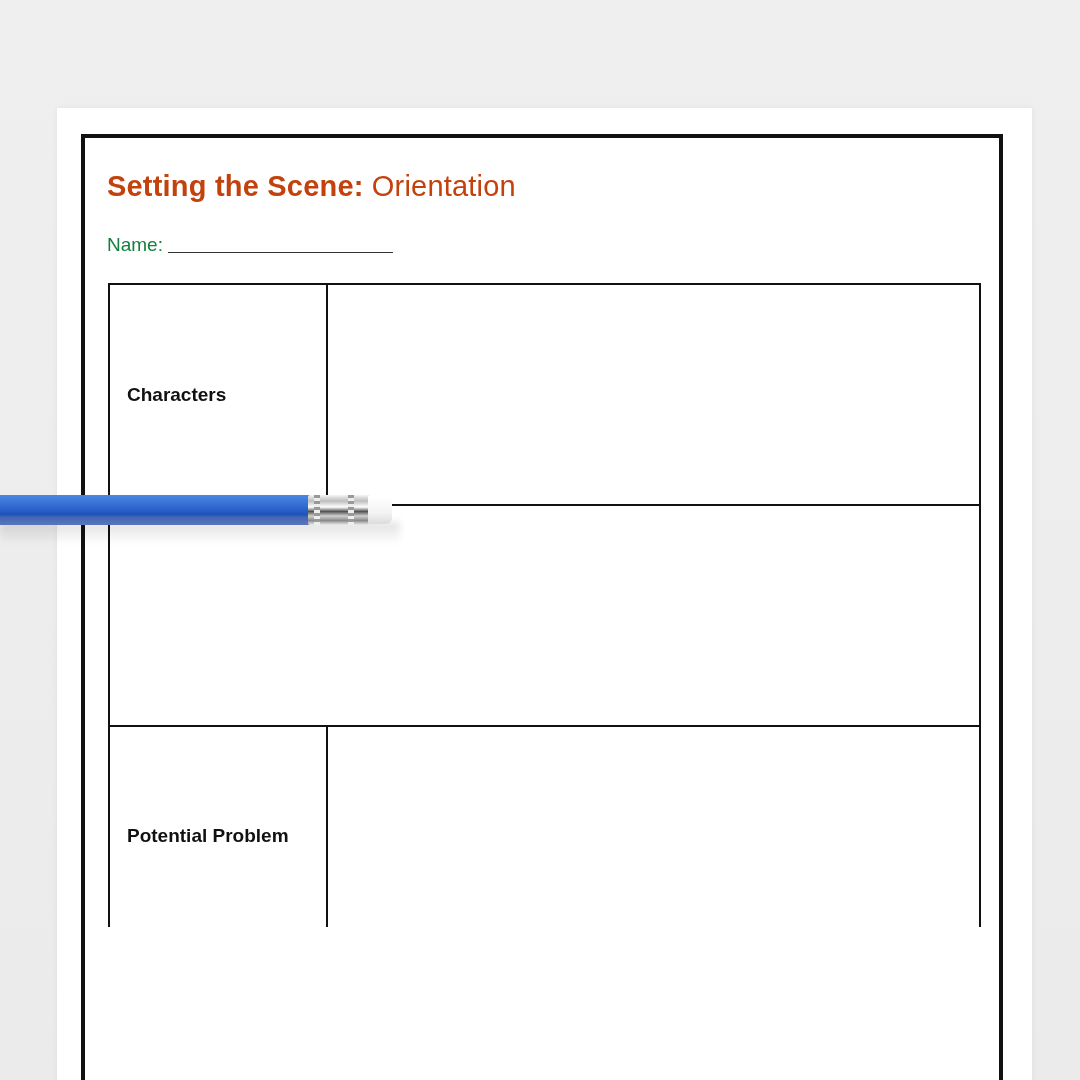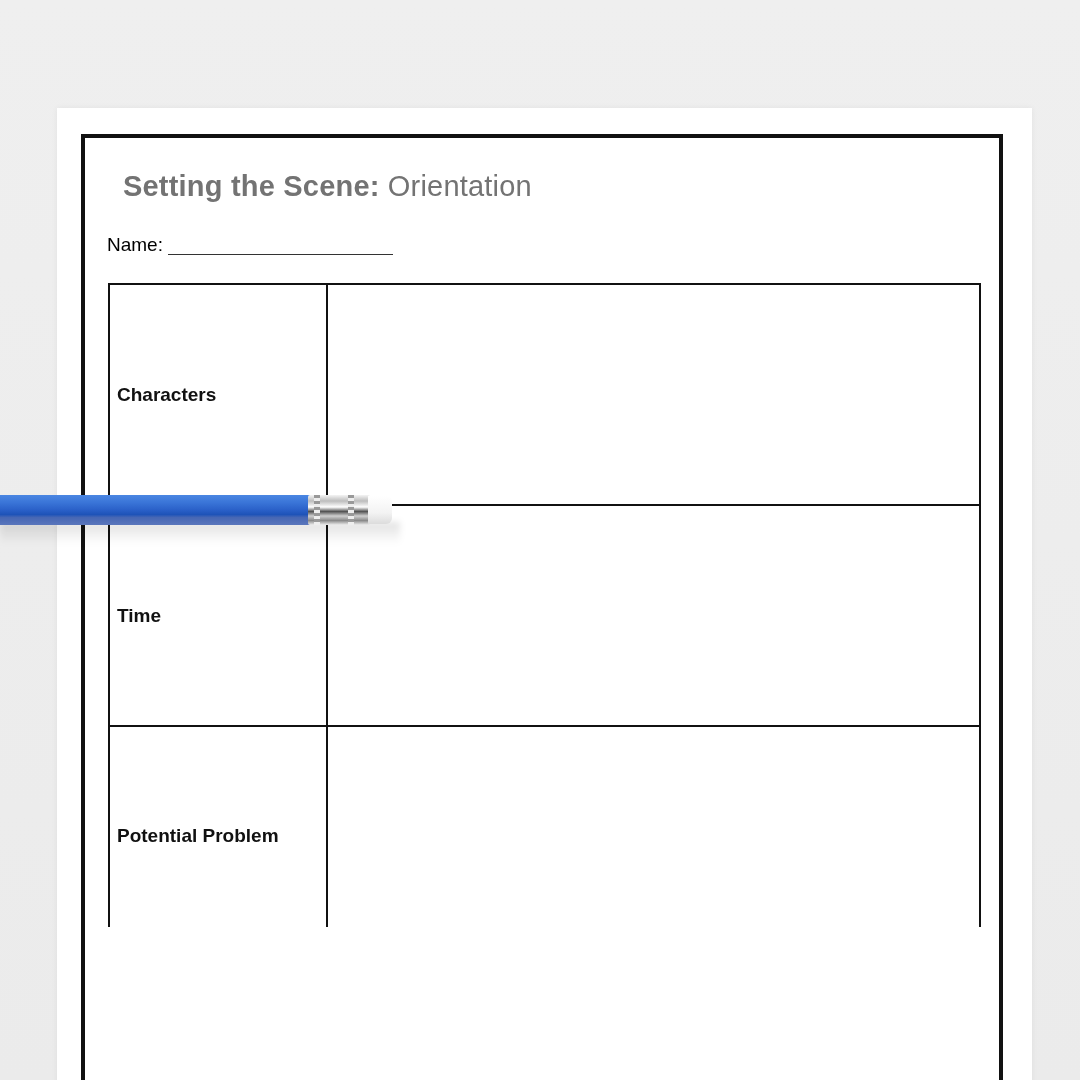--- a/index.html
+++ b/index.html
@@ -11,44 +11,43 @@
   .page {
     position:absolute; left:57px; top:108px; width:975px; height:1000px;
     background:#ffffff;
     box-shadow: 0 0 6px rgba(0,0,0,0.06);
   }
   .frame {
     position:absolute; left:24px; top:26px; width:922px; height:1000px;
     border:4px solid #111; box-sizing:border-box; border-bottom:none;
   }
   .title {
-    position:absolute; left:50px; top:62px; font-size:29px; color:#737373; white-space:nowrap;
+    position:absolute; left:50px; top:62px; font-size:29px; color:#c2410c; white-space:nowrap;
     letter-spacing:0.2px;
-    margin-left:16px;
   }
   .title .b { font-weight:bold; }
   .title .r { font-weight:normal; }
   .name-row {
-    position:absolute; left:50px; top:126px; font-size:19px; color:#000000; white-space:nowrap;
-    display:flex; align-items:center;
+    position:absolute; left:50px; top:126px; font-size:19px; color:#15803d; white-space:nowrap;
+    display:flex; align-items:flex-start;
   }
   .name-line {
     display:inline-block; width:225px; border-bottom:1.5px solid #333; height:18px; margin-left:5px;
   }
   .table {
     position:absolute; left:51px; top:175px; width:873px;
     border:2px solid #111; box-sizing:border-box; border-bottom:none;
   }
   .row {
     display:flex; height:221px; border-bottom:2px solid #111; box-sizing:border-box;
   }
   .row:last-child { border-bottom:none; height:200px; }
   .label-cell {
     width:218px; border-right:2px solid #111; box-sizing:border-box;
-    display:flex; align-items:center; padding-left:7px;
+    display:flex; align-items:center; padding-left:17px;
     font-weight:bold; font-size:19px; color:#111;
   }
   .row:last-child .label-cell { align-items:flex-start; padding-top:98px; }
   .answer-cell { flex:1; }
   .pencil {
     position:absolute; left:0; top:495px; height:30px; width:392px;
   }
   .pencil-shadow {
     position:absolute; left:0; top:522px; width:400px; height:22px;
     background: linear-gradient(180deg, rgba(0,0,0,0.12), rgba(0,0,0,0));
@@ -87,21 +86,20 @@
     <span>Name:</span>
     <span class="name-line"></span>
   </div>
 
   <div class="table">
     <div class="row">
       <div class="label-cell">Characters</div>
       <div class="answer-cell"></div>
     </div>
     <div class="row">
-      <div class="label-cell">Time</div>
       <div class="answer-cell"></div>
     </div>
     <div class="row">
       <div class="label-cell">Potential Problem</div>
       <div class="answer-cell"></div>
     </div>
   </div>
 </div>
 
 <div class="pencil-shadow"></div>

